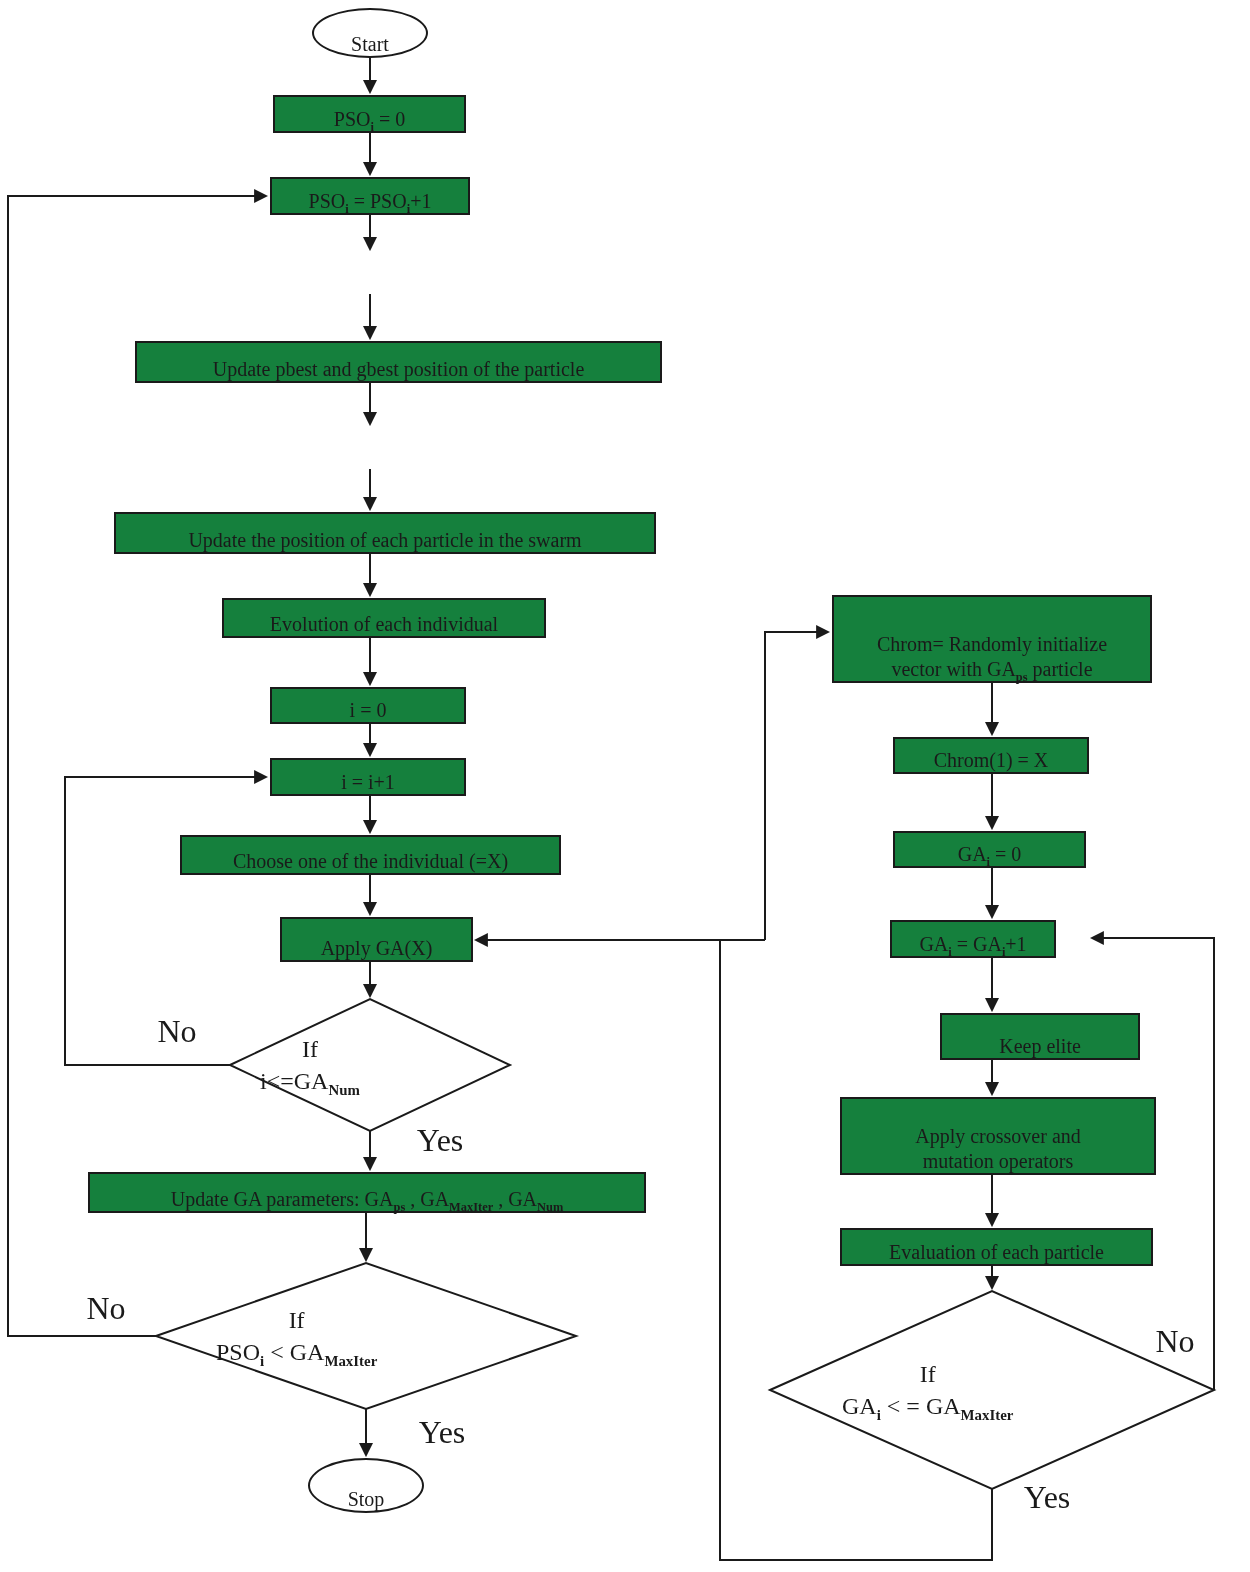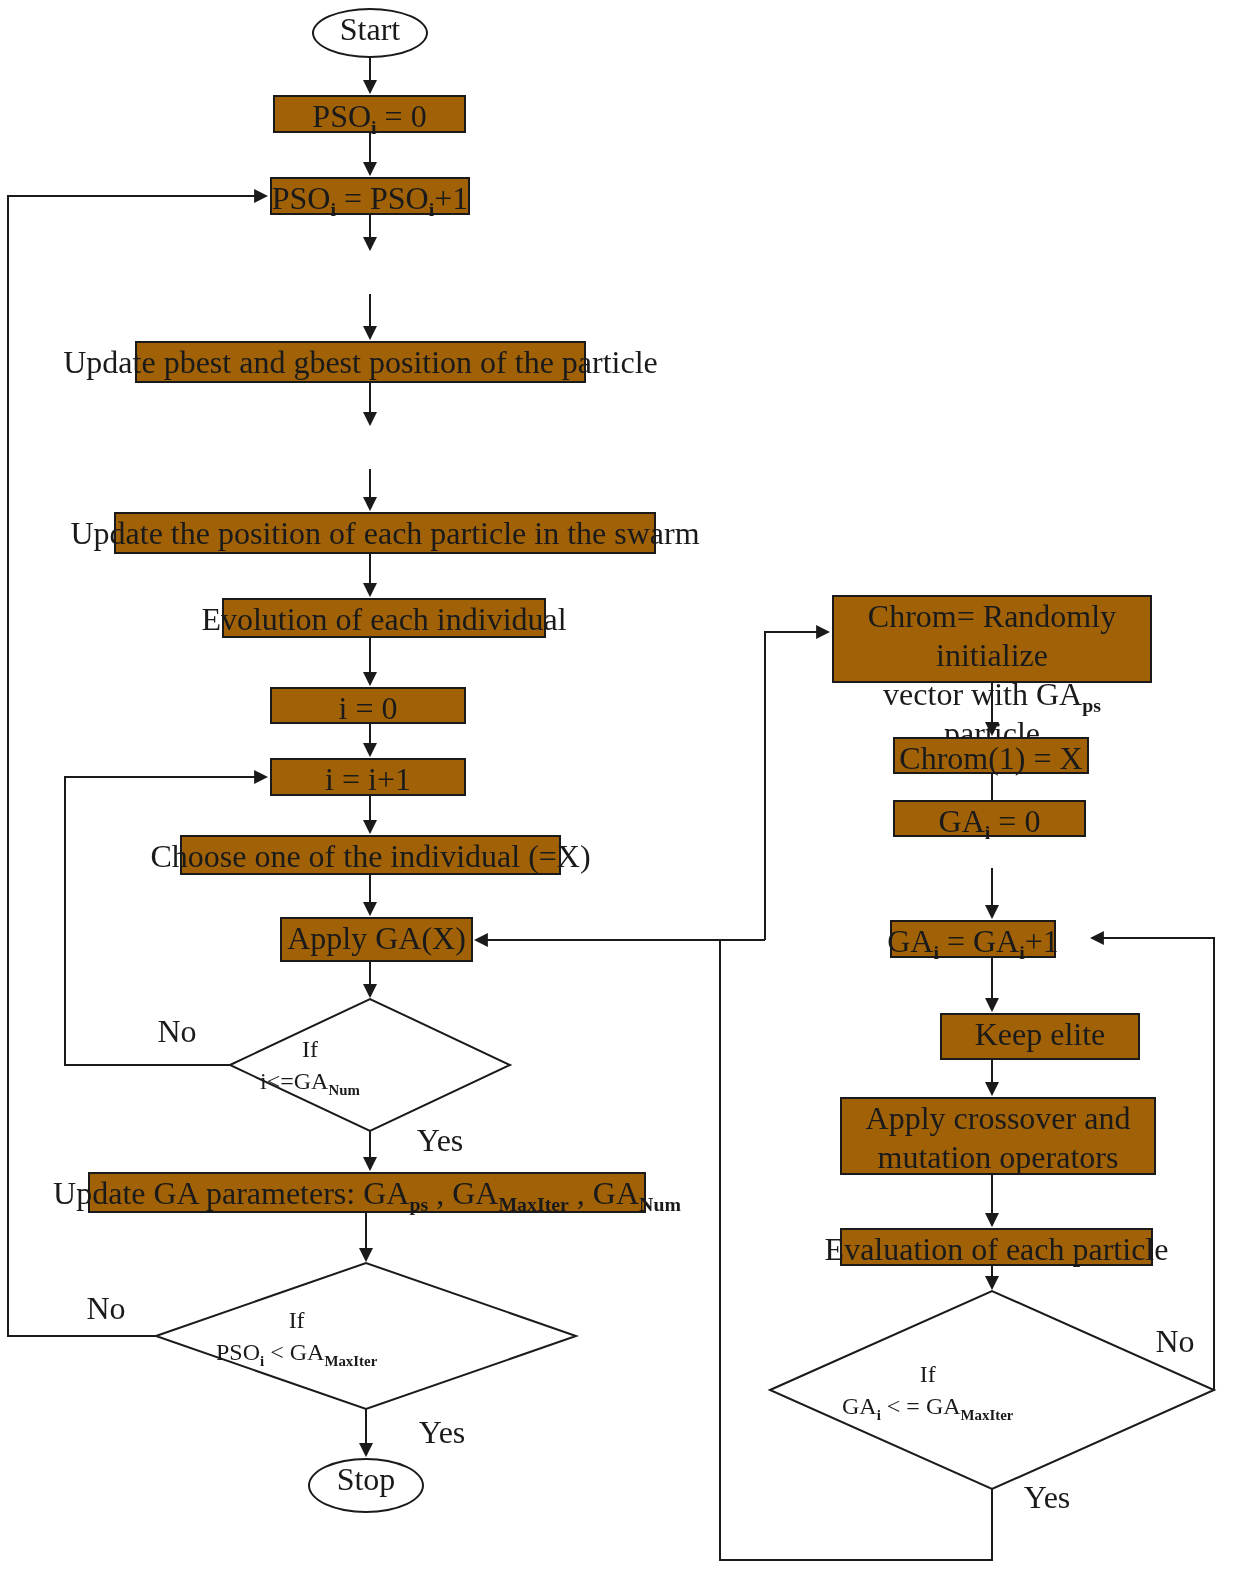--- a/index.html
+++ b/index.html
@@ -5,24 +5,24 @@
   * { margin:0; padding:0; box-sizing:border-box; }
   html,body { background:#ffffff; }
   .stage {
     position:relative; width:1250px; height:1572px; background:#ffffff;
     font-family:"Liberation Serif","DejaVu Serif",serif; color:#1a1a1a; overflow:hidden;
   }
   svg.lines { position:absolute; left:0; top:0; width:1250px; height:1572px; }
   .edge { fill:none; stroke:#1a1a1a; stroke-width:2; }
   .shape { fill:#ffffff; stroke:#1a1a1a; stroke-width:2; }
   .node {
-    position:absolute; display:flex; align-items:flex-start; justify-content:center;
-    text-align:center; font-size:32px; line-height:1.22;
+    position:absolute; display:flex; align-items:flex-end; justify-content:center;
+    text-align:center; font-size:20px; line-height:1.22;
   }
-  .rect { border:2px solid #1a1a1a; background:#a16207; white-space:nowrap; }
+  .rect { border:2px solid #1a1a1a; background:#15803d; white-space:nowrap; }
   .rect.wrap { white-space:normal; }
   .oval { border:2px solid #1a1a1a; background:#ffffff; border-radius:50%; }
   .dtext {
     position:absolute; display:flex; align-items:center; 
     text-align:center; font-size:24px; line-height:1.35; pointer-events:none;
   }
   .elabel {
     position:absolute; font-size:32px; transform:translate(-50%,-50%); white-space:nowrap;
   }
   sub { font-size:0.62em; font-weight:700; line-height:0; }
@@ -79,21 +79,21 @@
 
   <div class="node oval" style="left:312px;top:8px;width:116px;height:50px">
     <span>Start</span>
   </div>
   <div class="node rect" style="left:273px;top:95px;width:193px;height:38px">
     <span>PSO<sub>i</sub> = 0</span>
   </div>
   <div class="node rect" style="left:270px;top:177px;width:200px;height:38px">
     <span>PSO<sub>i</sub> = PSO<sub>i</sub>+1</span>
   </div>
-  <div class="node rect" style="left:135px;top:341px;width:451px;height:42px">
+  <div class="node rect" style="left:135px;top:341px;width:527px;height:42px">
     <span>Update pbest and gbest position of the particle</span>
   </div>
   <div class="node rect" style="left:114px;top:512px;width:542px;height:42px">
     <span>Update the position of each particle in the swarm</span>
   </div>
   <div class="node rect" style="left:222px;top:598px;width:324px;height:40px">
     <span>Evolution of each individual</span>
   </div>
   <div class="node rect" style="left:270px;top:687px;width:196px;height:37px">
     <span>i = 0</span>
@@ -113,21 +113,21 @@
   <div class="node oval" style="left:308px;top:1458px;width:116px;height:55px">
     <span>Stop</span>
   </div>
 
   <div class="node rect wrap" style="left:832px;top:595px;width:320px;height:88px">
     <span>Chrom= Randomly initialize<br>vector with GA<sub>ps</sub> particle</span>
   </div>
   <div class="node rect" style="left:893px;top:737px;width:196px;height:37px">
     <span>Chrom(1) = X</span>
   </div>
-  <div class="node rect" style="left:893px;top:800px;width:193px;height:37px">
+  <div class="node rect" style="left:893px;top:831px;width:193px;height:37px">
     <span>GA<sub>i</sub> = 0</span>
   </div>
   <div class="node rect" style="left:890px;top:920px;width:166px;height:38px">
     <span>GA<sub>i</sub> = GA<sub>i</sub>+1</span>
   </div>
   <div class="node rect" style="left:940px;top:1013px;width:200px;height:47px">
     <span>Keep elite</span>
   </div>
   <div class="node rect wrap" style="left:840px;top:1097px;width:316px;height:78px">
     <span>Apply crossover and<br>mutation operators</span>

